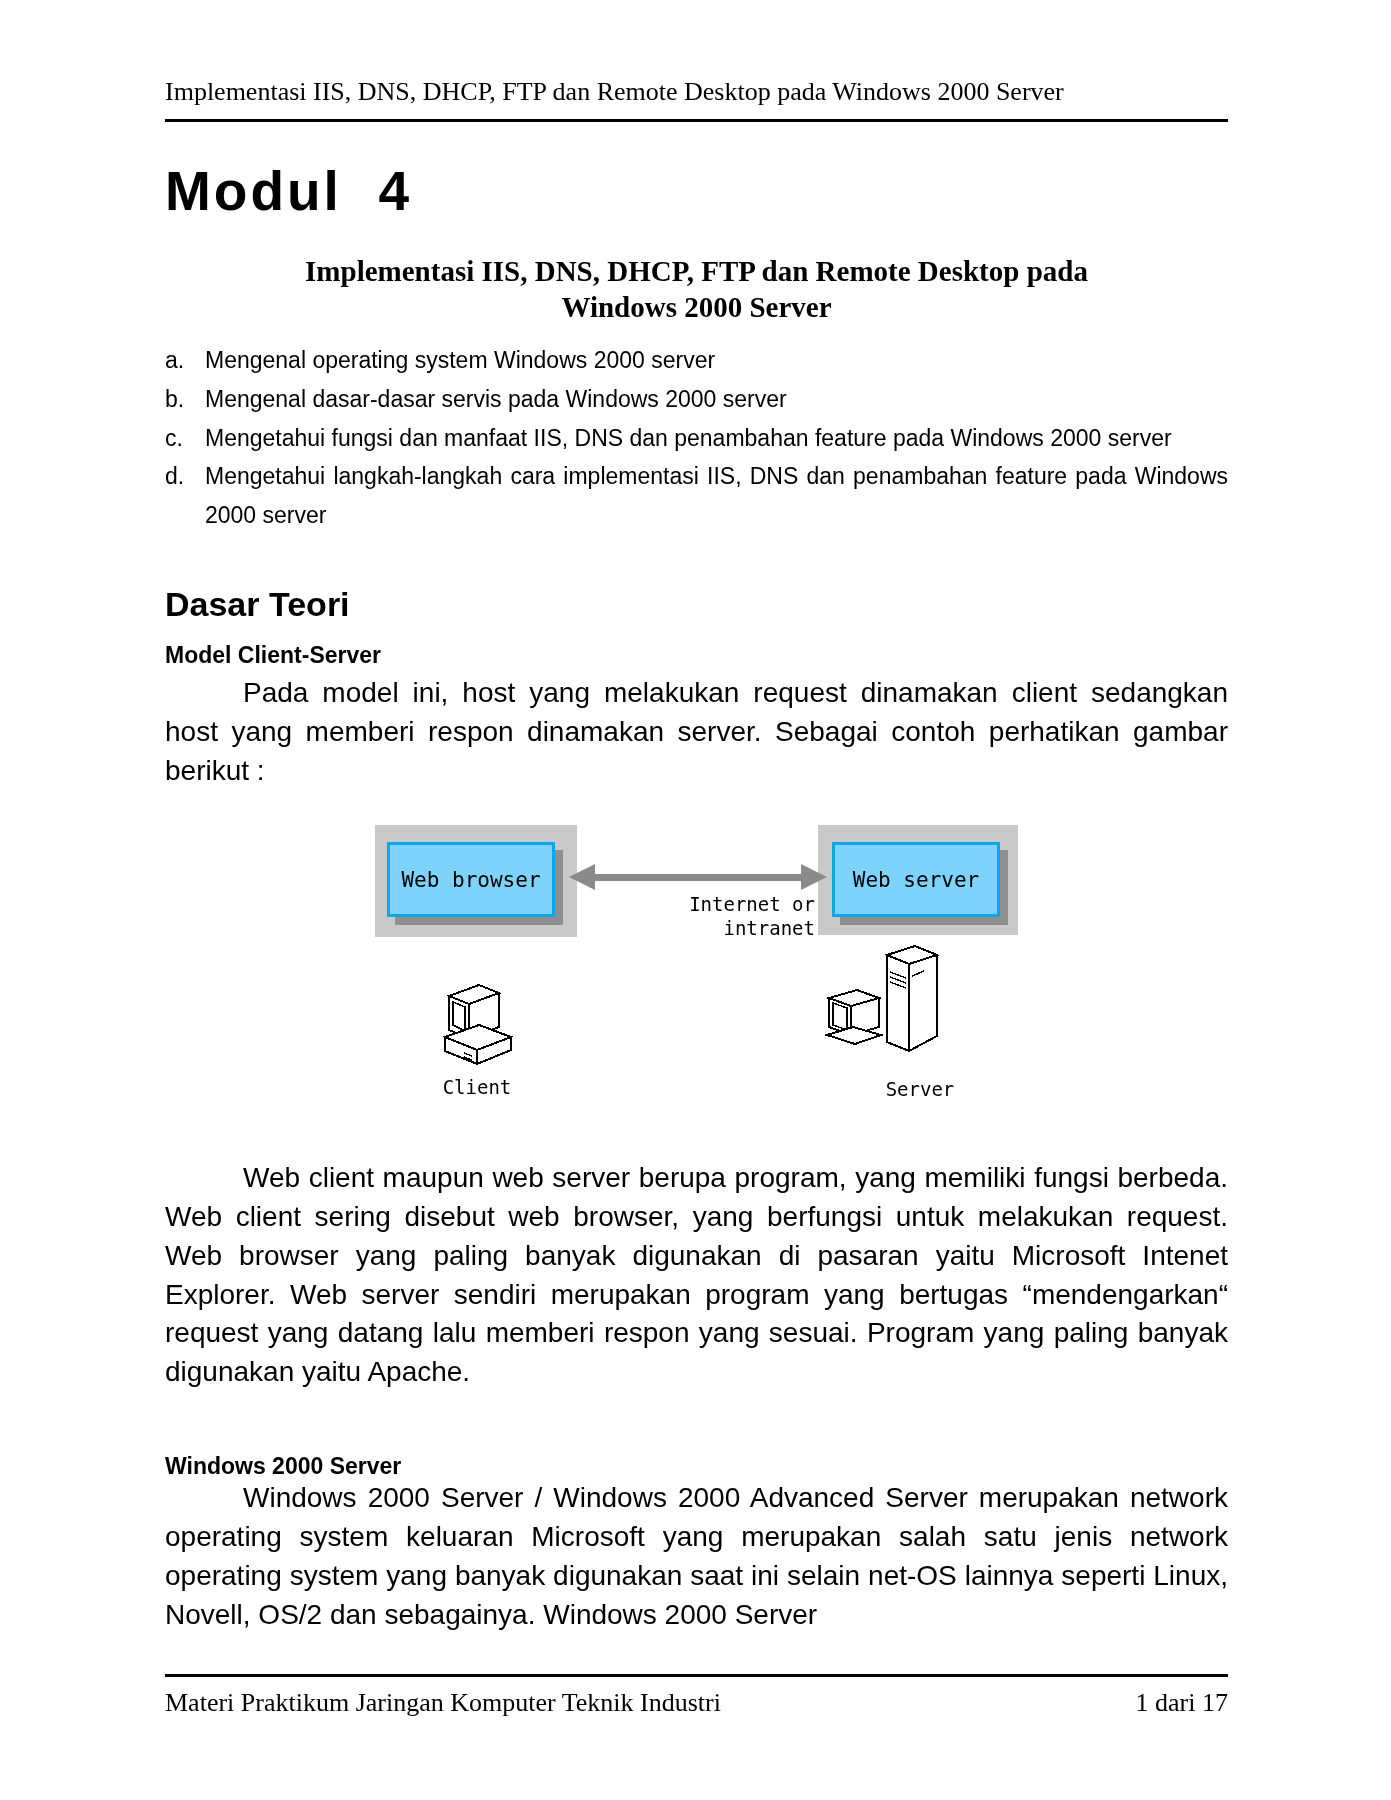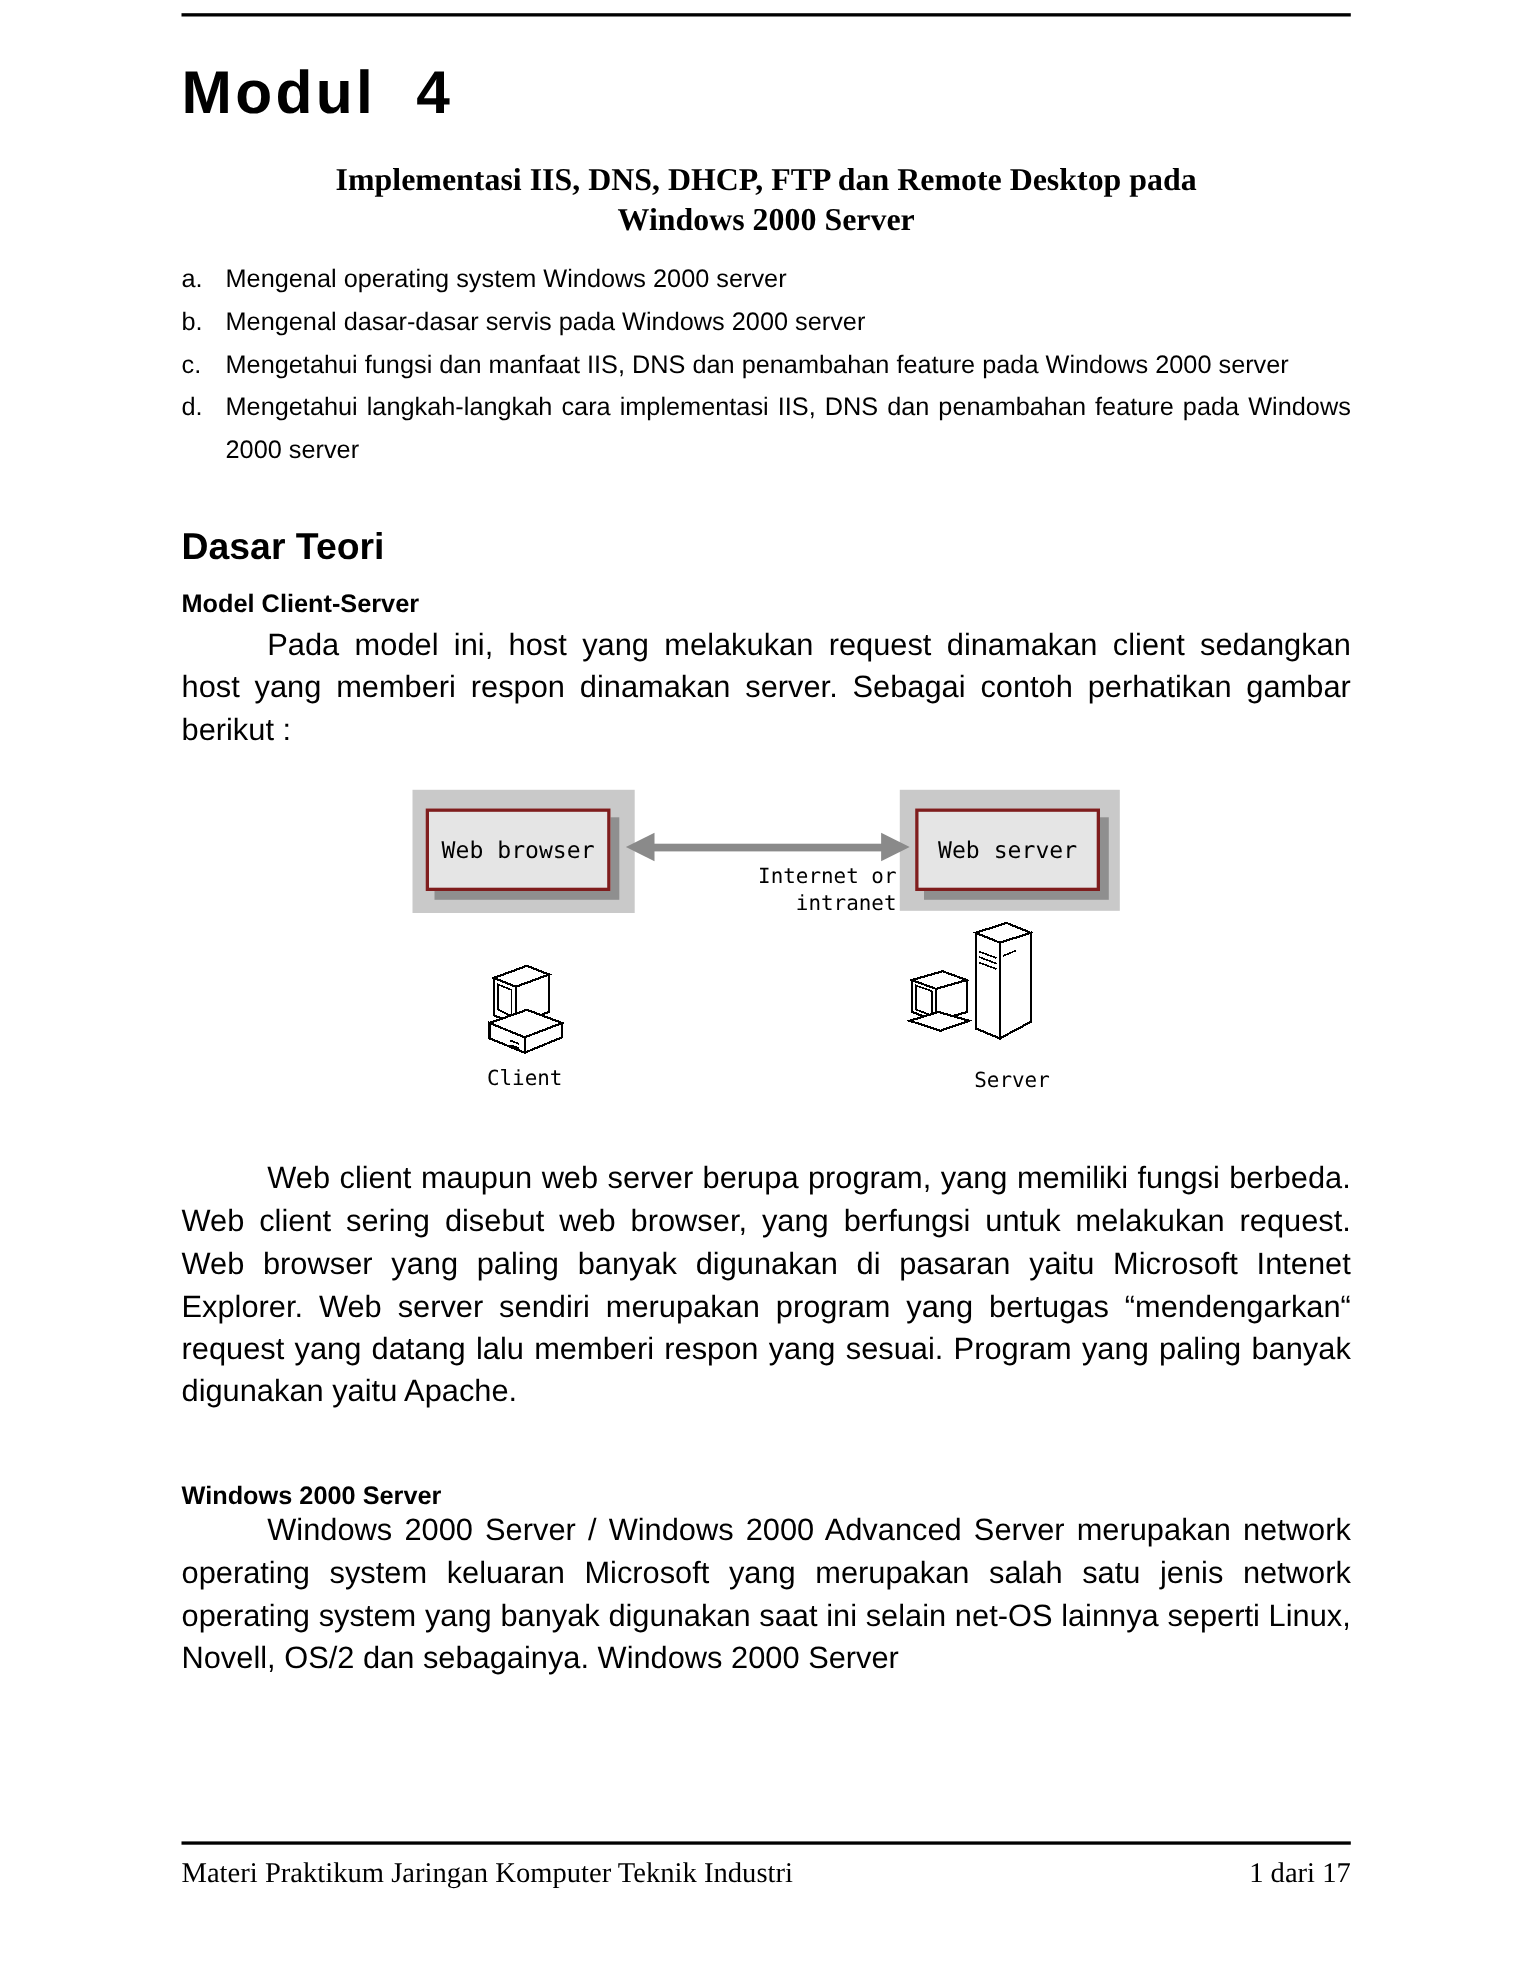--- a/index.html
+++ b/index.html
@@ -43,21 +43,21 @@
   .h2.win  { margin-top:62px; }
   .para.p3 { margin-top:0; }
 
   
   .figure { position:relative; margin-top:30px; height:282px; }
   .gray-block { position:absolute; background:#c9c9c9; }
   .gb-left  { left:210px; top:5px; width:202px; height:112px; }
   .gb-right { left:653px; top:5px; width:200px; height:110px; }
   .fig-box {
     position:absolute; box-sizing:border-box; width:168px; height:75px;
-    background:#e5e5e5; border:3px solid #7f1d1d; box-shadow:8px 8px 0 #8f8f8f;
+    background:#7dd3fc; border:3px solid #0ea5e9; box-shadow:8px 8px 0 #8f8f8f;
     display:flex; align-items:center; justify-content:center;
     font-family:"DejaVu Sans Mono", monospace; font-size:21px; white-space:nowrap;
   }
   .fb-left  { left:222px; top:22px; }
   .fb-right { left:667px; top:22px; }
 
   .arrow-shaft { position:absolute; left:428px; top:54px; width:210px; height:7px; background:#8a8a8a; }
   .arrow-head  { position:absolute; width:0; height:0; top:44px; }
   .ah-left  { left:404px; border-top:13px solid transparent; border-bottom:13px solid transparent; border-right:26px solid #8a8a8a; }
   .ah-right { left:636px; border-top:13px solid transparent; border-bottom:13px solid transparent; border-left:26px solid #8a8a8a; }
@@ -86,20 +86,21 @@
     font-family:Liberation Serif, serif; font-size:26px;
   }
   svg { display:block; }
 </style>
 </head>
 <body>
 
 <div class="page">
   <div class="content">
 
+    <div class="doc-header">Implementasi IIS, DNS, DHCP, FTP dan Remote Desktop pada Windows 2000 Server</div>
     <div class="header-rule"></div>
 
     <div class="doc-title">Modul  4</div>
 
     <div class="doc-subtitle">
       <div>Implementasi IIS, DNS, DHCP, FTP dan Remote Desktop pada</div>
       <div>Windows 2000 Server</div>
     </div>
 
 

